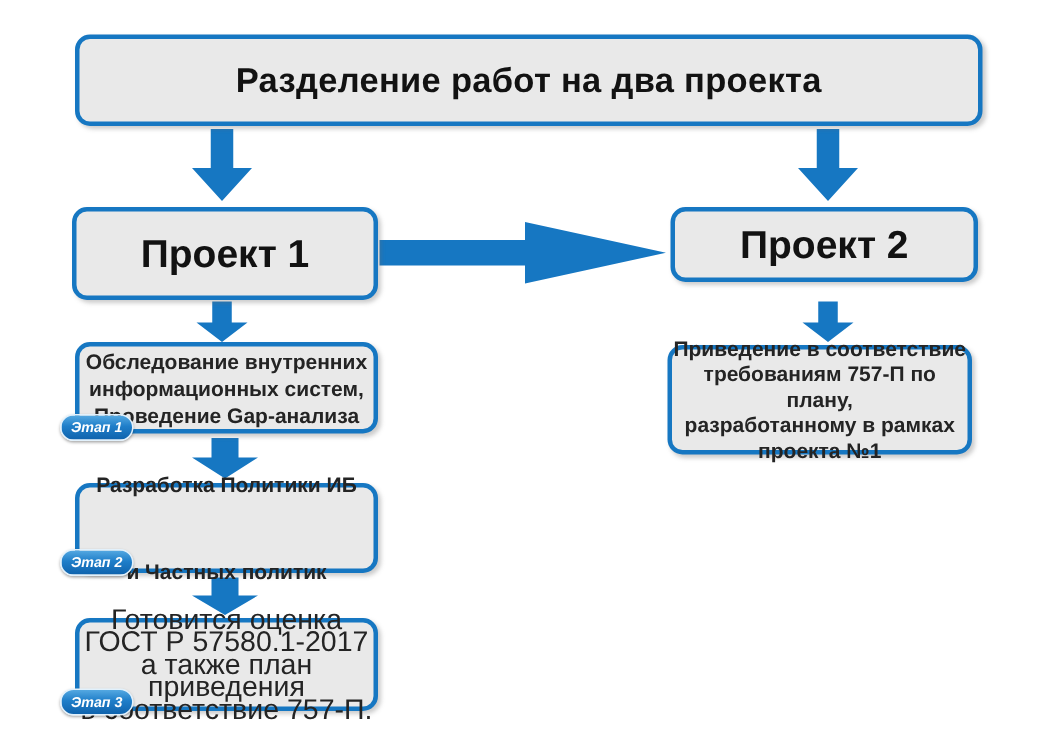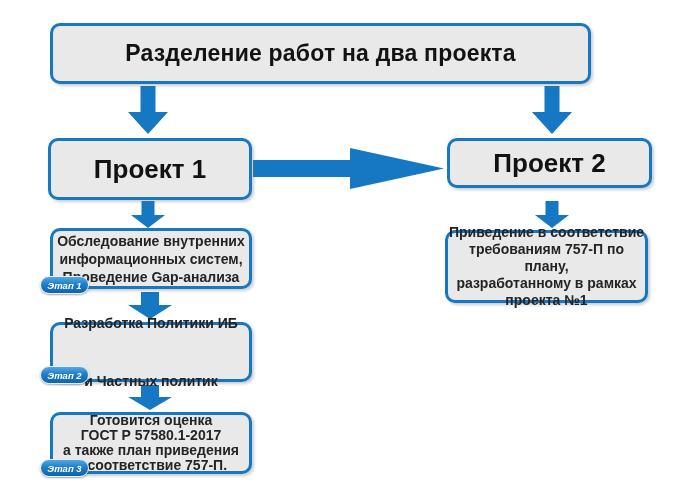--- a/index.html
+++ b/index.html
@@ -10,28 +10,28 @@
   }
   .arrows { position:absolute; left:0; top:0; z-index:1; }
   .box {
     position:absolute; box-sizing:border-box; z-index:2;
     background:var(--fill); border:3px solid var(--blue); border-radius:10px;
     display:flex; flex-direction:column; align-items:center; justify-content:center;
     text-align:center; color:var(--text);
     box-shadow:2px 2px 3px rgba(110,110,110,0.35);
     font-weight:bold;
   }
-  .title-box { left:50px; top:23px; width:541px; height:61px;
+  .title-box { left:50px; top:23px; width:605px; height:61px;
     font-size:23px; font-weight:bold; color:#121212; letter-spacing:0.2px; }
   .project-box { font-size:26px; font-weight:bold; color:#121212; }
   #p1 { left:48px;  top:138px; width:204px; height:62px; }
   #p2 { left:447px; top:138px; width:205px; height:50px; }
   #s1 { left:50px; top:228px; width:202px; height:61px; font-size:14px; line-height:18px; }
   #s2 { left:50px; top:322px; width:202px; height:60px; font-size:14px; line-height:18px;gap:40px; }
-  #s3 { left:50px; top:412px; width:202px; height:62px; font-size:14px; line-height:15px; font-weight:700; }
+  #s3 { left:50px; top:412px; width:202px; height:62px; font-size:19px; line-height:15px; font-weight:400; }
   #p2task { left:445px; top:230px; width:203px; height:73px; font-size:14px; line-height:17px; }
   .badge {
     position:absolute; z-index:3; left:40px; width:47px; height:16px;
     border-radius:9px;
     background:linear-gradient(180deg,#54a8e1 0%,#1f7ec9 45%,#0f63ad 100%);
     border:1px solid #e2f1fc;
     box-shadow:0 1px 2px rgba(0,0,0,0.35);
     color:#ffffff; font-size:9.5px; font-weight:bold; font-style:italic;
     display:flex; align-items:center; justify-content:center;
   }

